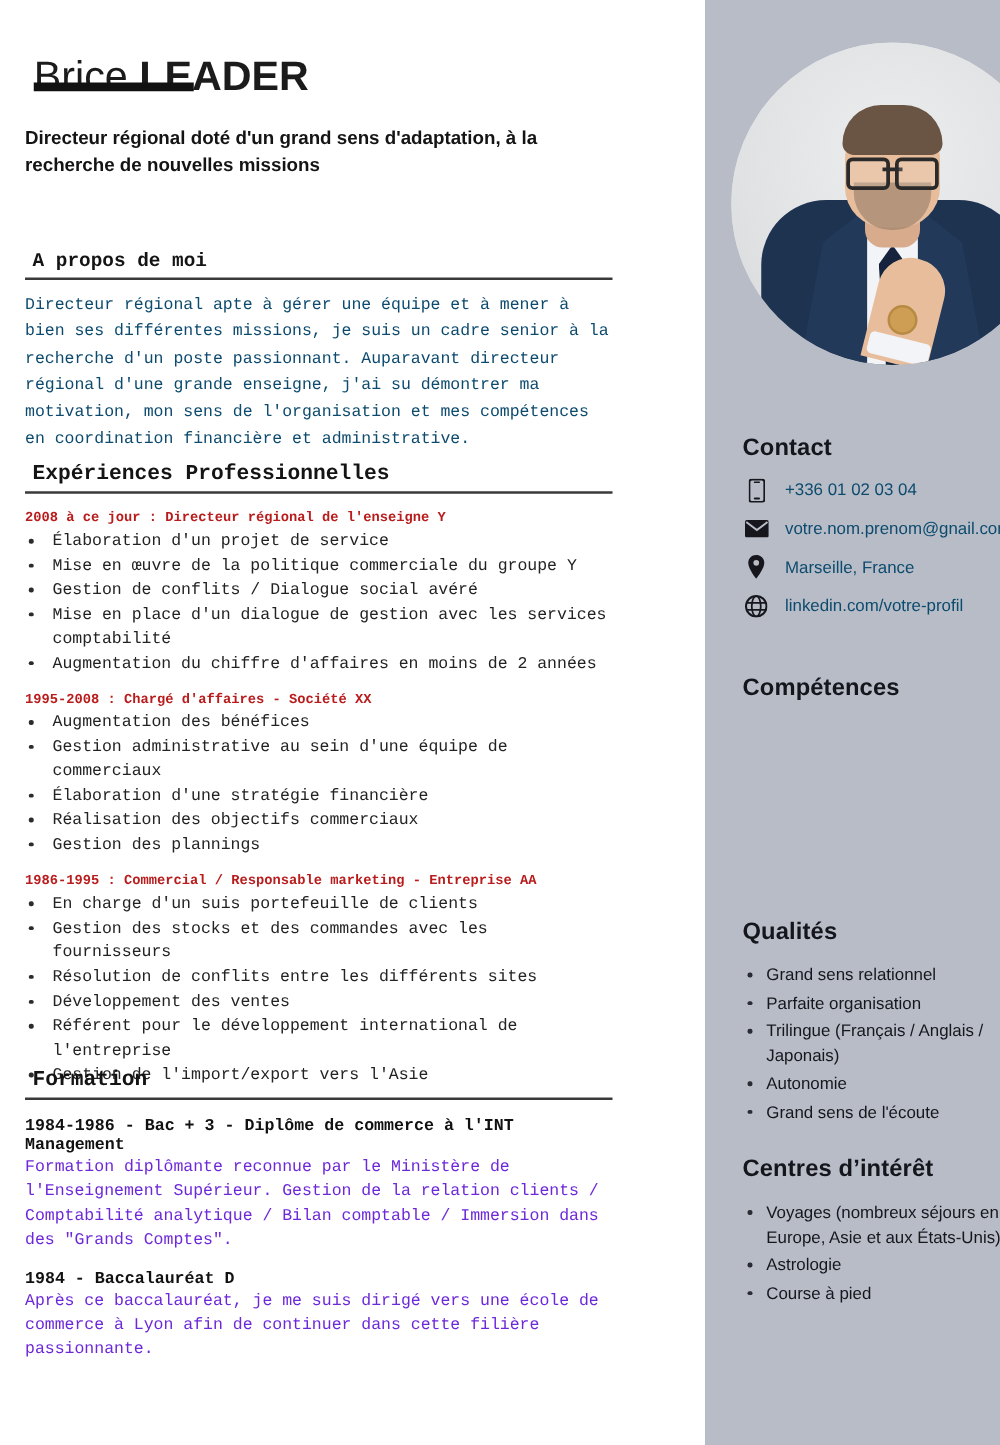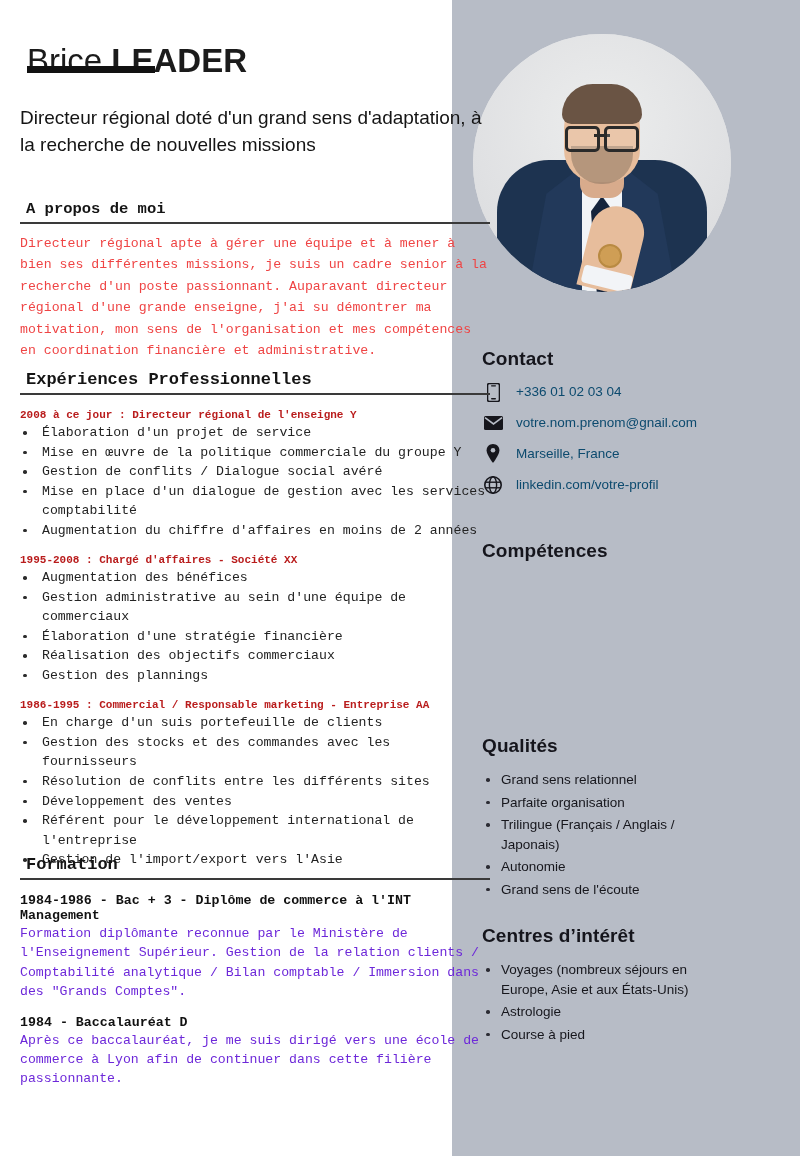--- a/index.html
+++ b/index.html
@@ -8,21 +8,21 @@
     background:#ffffff;
     font-family:"Liberation Sans", sans-serif;
     color:#1a1a1a;
     overflow:hidden;
   }
   .page{position:relative;width:800px;height:1156px;background:#fff;}
 
   
   .sidebar{
     position:absolute;top:0;right:0;
-    width:348px;height:1156px;
+    width:236px;height:1156px;
     background:#b7bcc6;
   }
   .photo-wrap{
     position:absolute;top:34px;left:21px;
     width:258px;height:258px;
   }
   .photo-circle{
     width:258px;height:258px;border-radius:50%;
     overflow:hidden;position:relative;
     background:#e2e3e5;
@@ -116,32 +116,32 @@
   .main{position:absolute;top:0;left:0;width:432px;height:1156px;box-sizing:border-box;}
   .name{
     position:absolute;left:27px;top:22px;
     font-size:33px;line-height:1;color:#1b1b1b;font-weight:400;
     white-space:nowrap;
   }
   .name b{font-weight:bold;}
   .name-rule{position:absolute;left:27px;top:66px;width:128px;height:7px;background:#111;}
   .headline{
     position:absolute;left:20px;top:88px;width:470px;
-    font-size:19px;font-weight:normal;line-height:1.45;color:#141414;
+    font-size:15px;font-weight:bold;line-height:1.45;color:#141414;
   }
 
   .sec{position:absolute;left:20px;width:470px;font-family:Liberation Mono, monospace;}
   .sec-h{
     font-size:17px;font-weight:bold;color:#141414;margin:0 0 4px 6px;
   }
   .sec-h.small{font-size:15.5px;}
   .sec-rule{height:2px;background:#3a3a3a;width:100%;margin-bottom:9px;}
 
   .about-p{
-    font-size:13.2px;line-height:1.62;color:#ef4444;margin:0;
+    font-size:13.2px;line-height:1.62;color:#0c4a6e;margin:0;
   }
 
   .job{margin-bottom:14px;}
   .job-title{font-size:11px;font-weight:bold;color:#b91c1c;margin:0 0 2px 0;}
   .job-ul{margin:0;padding:0;list-style:none;}
   .job-li{
     position:relative;padding-left:22px;
     font-size:13.2px;line-height:1.48;color:#232323;
   }
   .job-li:before{

